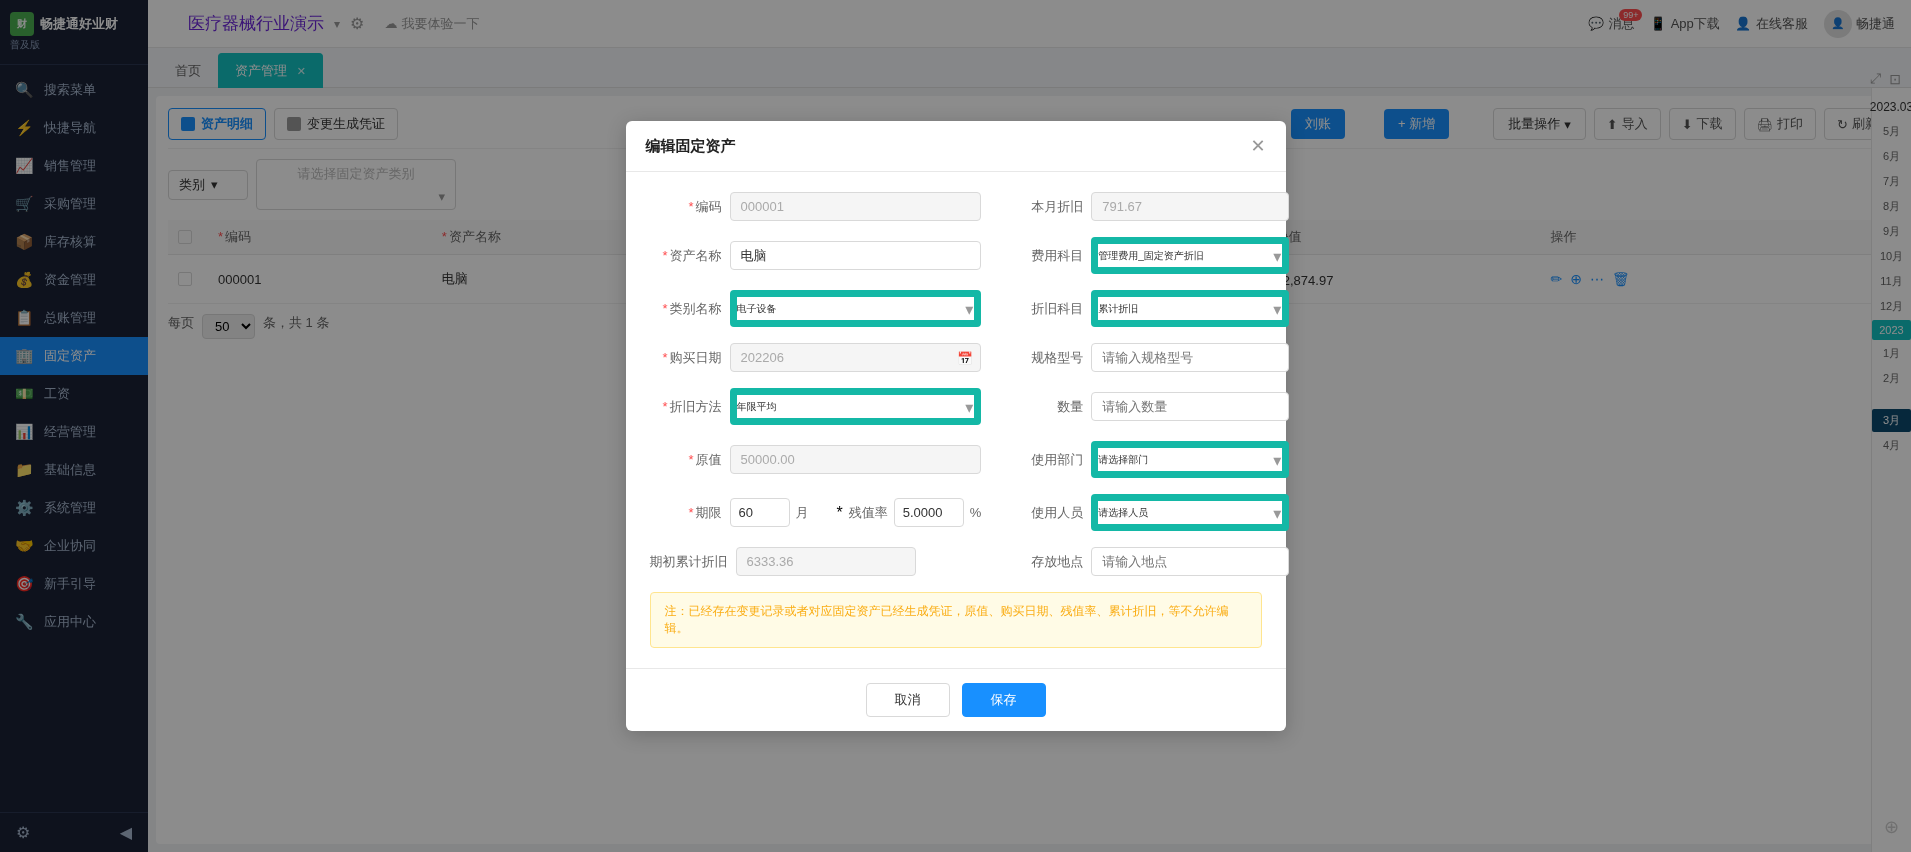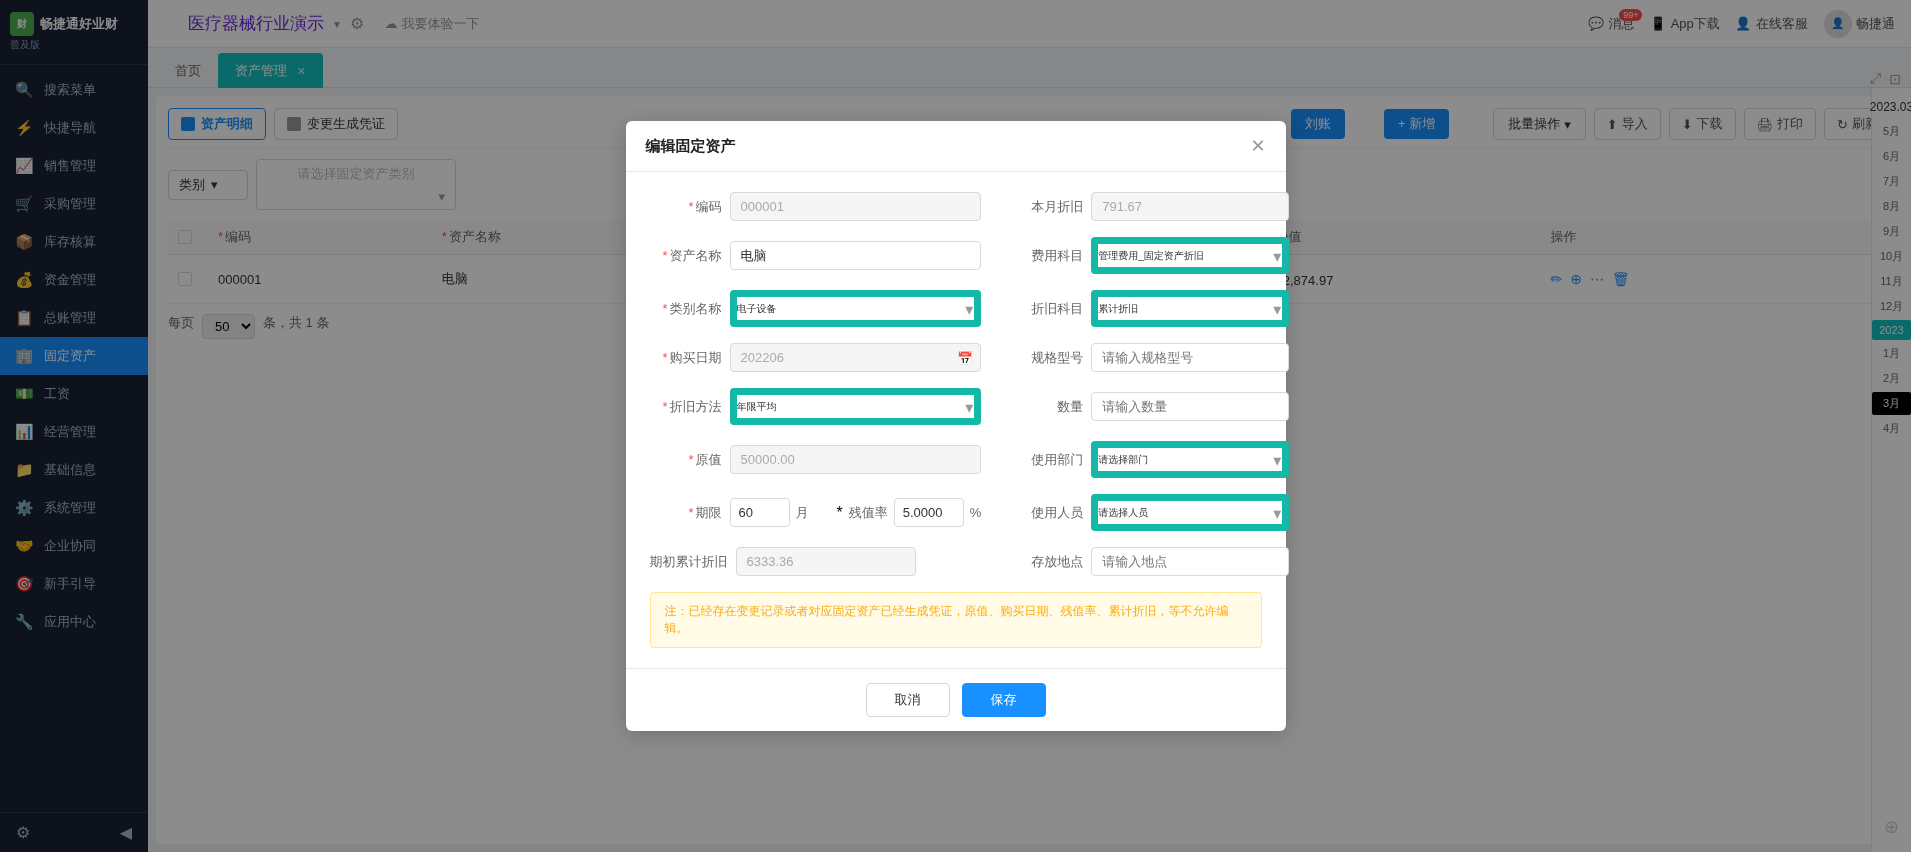--- a/index.html
+++ b/index.html
@@ -126,21 +126,21 @@
 
     
     .right-panel {
       position: fixed; right: 0; top: 88px; width: 40px; bottom: 0;
       background: #fff; border-left: 1px solid #e8e8e8;
       display: flex; flex-direction: column; align-items: center; gap: 2px;
       padding: 8px 0; font-size: 11px;
     }
     .month-item { padding: 4px 6px; cursor: pointer; color: #666; text-align: center; width: 100%; }
     .month-item.active { background: #1890ff; color: #fff; border-radius: 2px; }
-    .month-item.highlight { background: #000000; color: #fff; border-radius: 2px; }
+    .month-item.highlight { background: #0c4a6e; color: #fff; border-radius: 2px; margin-top: 17px; }
 
     
     .modal-overlay {
       position: fixed; top: 0; left: 0; right: 0; bottom: 0;
       background: rgba(0,0,0,0.45); z-index: 100;
       display: flex; align-items: center; justify-content: center;
     }
     .modal {
       background: #fff; border-radius: 6px; width: 660px;
       box-shadow: 0 4px 20px rgba(0,0,0,0.2);

